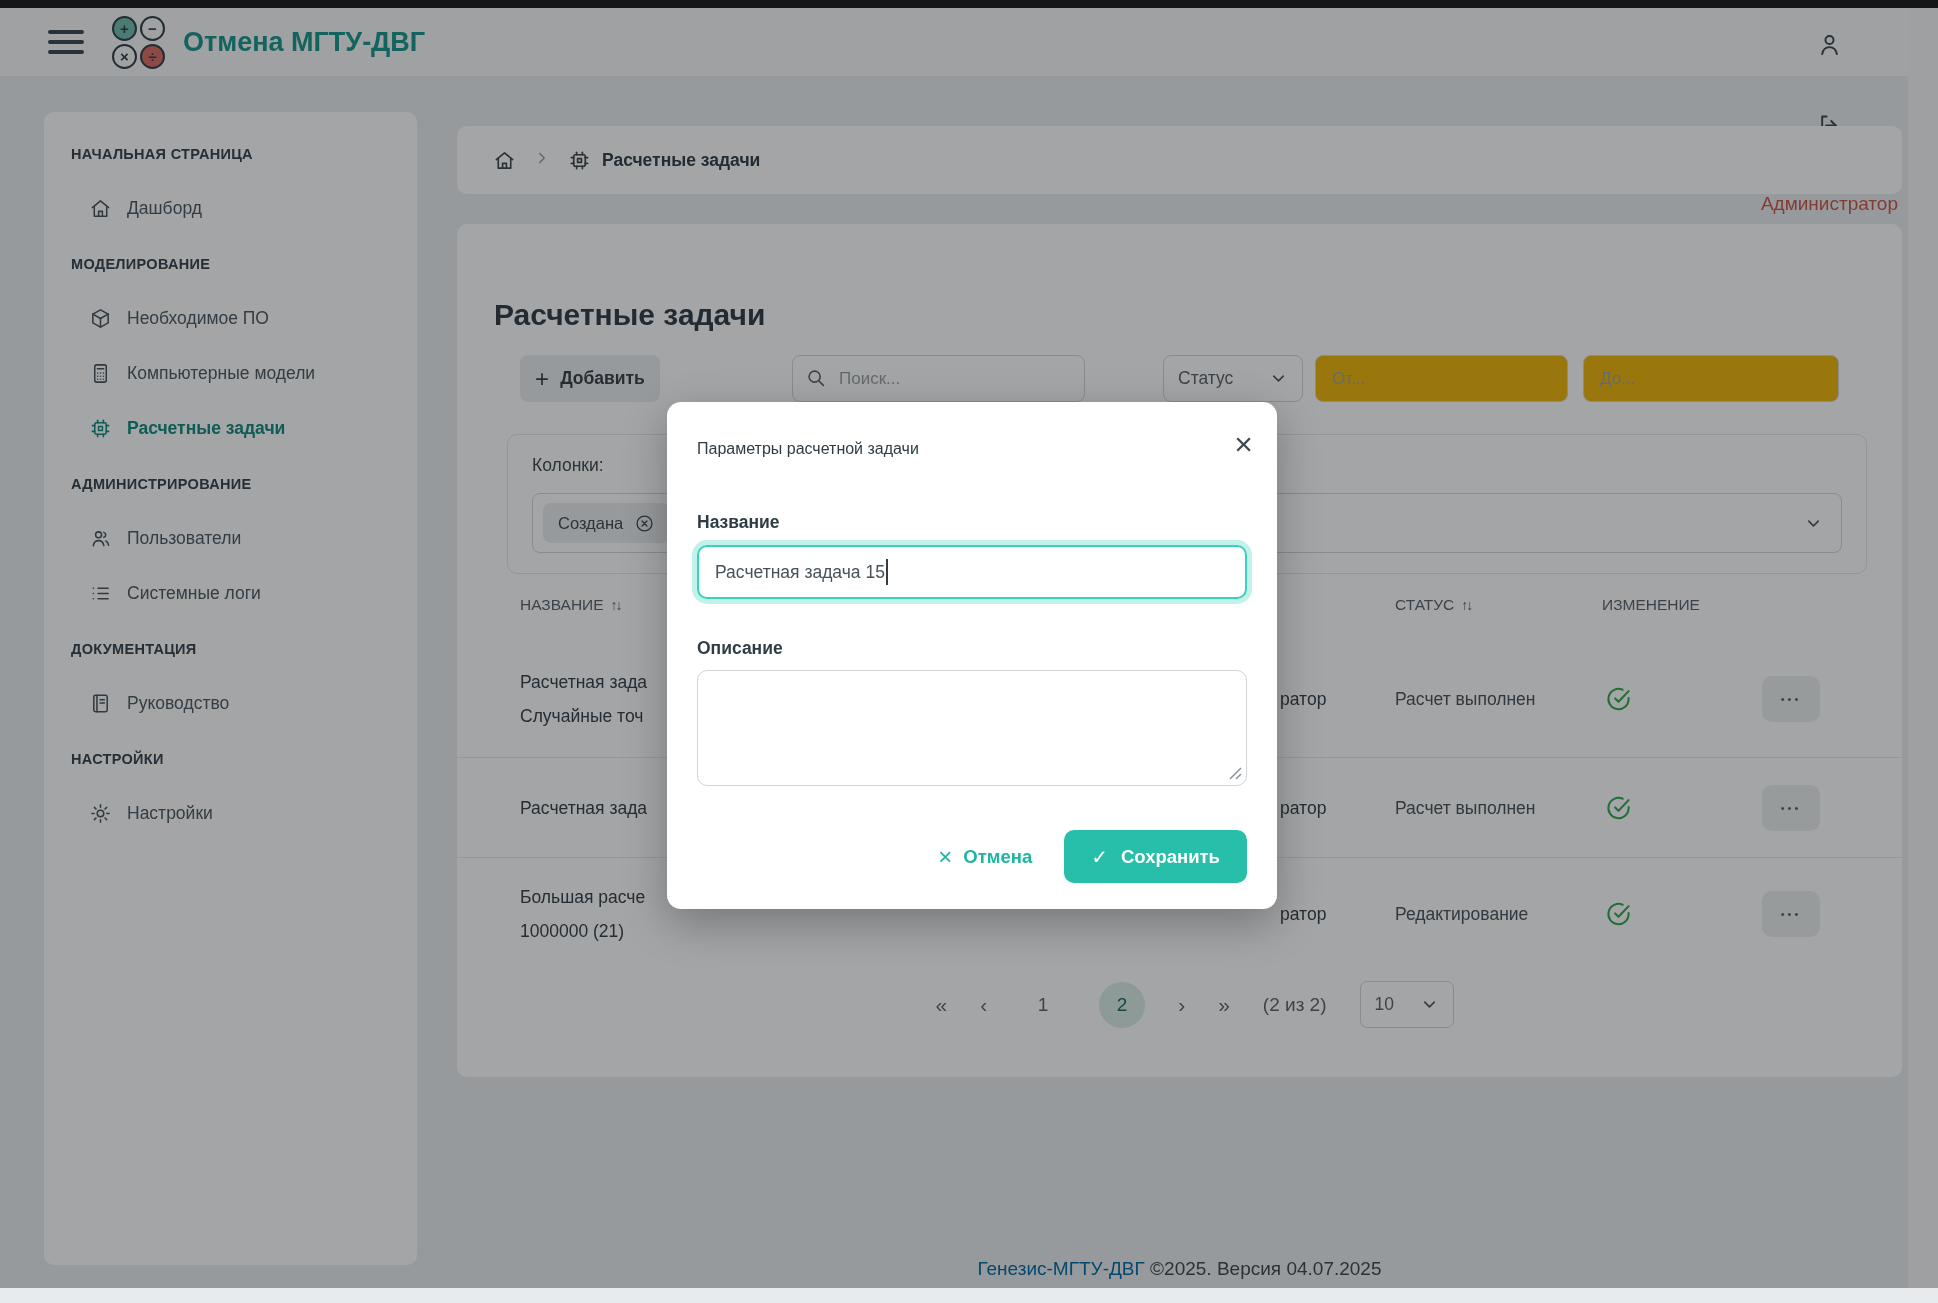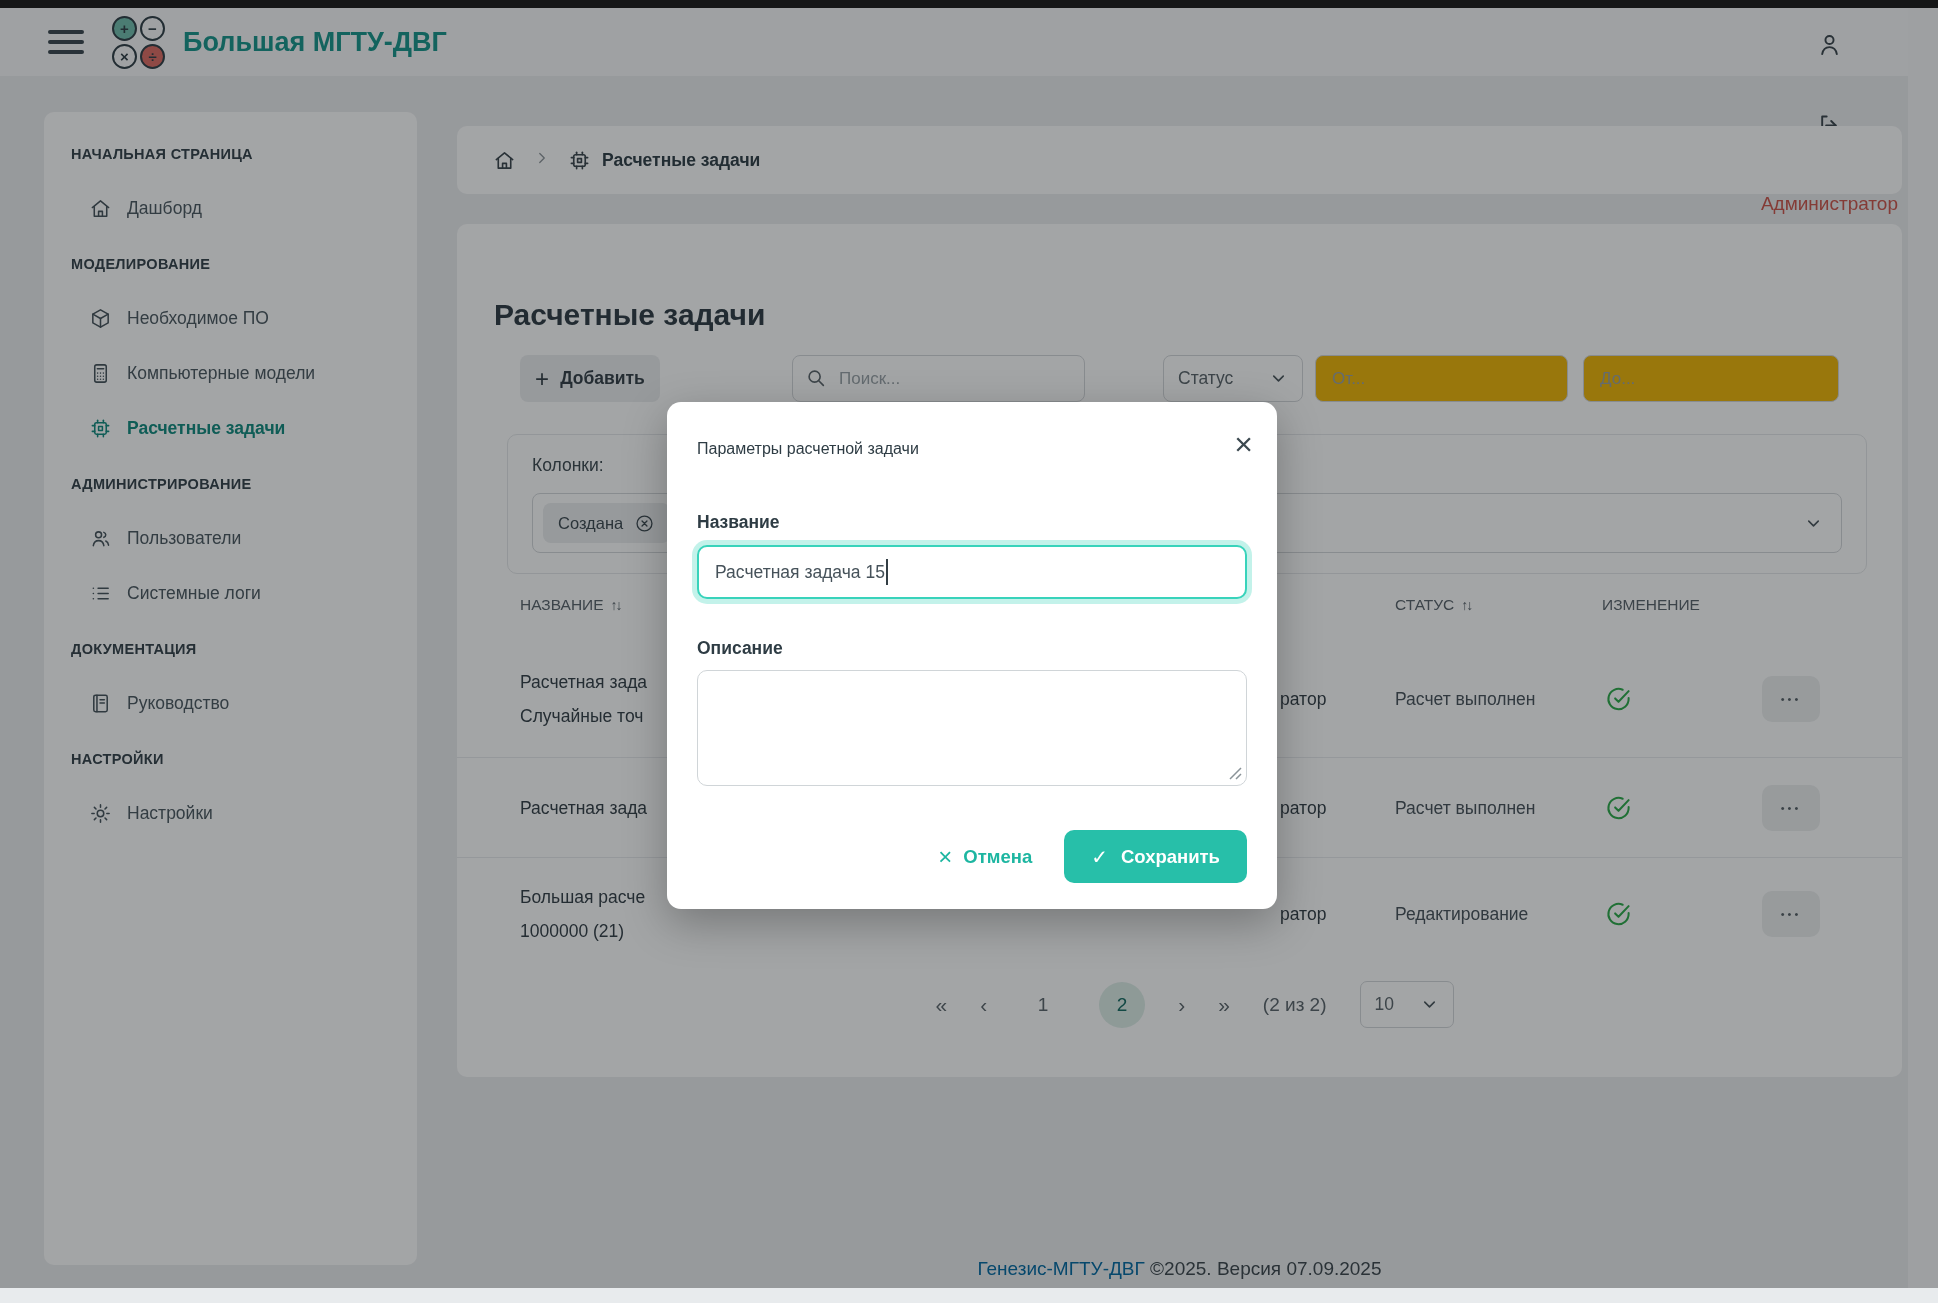--- a/index.html
+++ b/index.html
@@ -129,21 +129,21 @@
         <span></span>
         <span></span>
         <span></span>
       </div>
     <div class="logo">
       <span class="c f-teal">+</span>
       <span class="c">−</span>
       <span class="c">×</span>
       <span class="c f-red">÷</span>
     </div>
-    <div class="app-title">Большая МГТУ-ДВГ</div>
+    <div class="app-title">Отмена МГТУ-ДВГ</div>
     <div class="appbar-right">
       <svg class="hicon" viewBox="0 0 24 24">
           <circle cx="12" cy="12" r="4.2"></circle>
           <line x1="12" y1="2.5" x2="12" y2="5"></line>
           <line x1="12" y1="19" x2="12" y2="21.5"></line>
           <line x1="2.5" y1="12" x2="5" y2="12"></line>
           <line x1="19" y1="12" x2="21.5" y2="12"></line>
           <line x1="5.2" y1="5.2" x2="7" y2="7"></line>
           <line x1="17" y1="17" x2="18.8" y2="18.8"></line>
           <line x1="5.2" y1="18.8" x2="7" y2="17"></line>
@@ -409,21 +409,21 @@
         <span>10</span>
         <svg viewBox="0 0 24 24">
             <polyline points="6 9 12 15 18 9"></polyline>
           </svg>
       </div>
     </div>
   </div>
 
   <div class="footer">
     <span class="brand">Генезис-МГТУ-ДВГ</span>
-    <span>©2025. Версия 07.09.2025</span>
+    <span>©2025. Версия 04.07.2025</span>
   </div>
 
   <div class="scrollstrip"></div>
 
   <div class="overlay"></div>
 
   <div class="modal">
     <div class="modal-title">Параметры расчетной задачи</div>
     <button class="modal-close">×</button>
 

